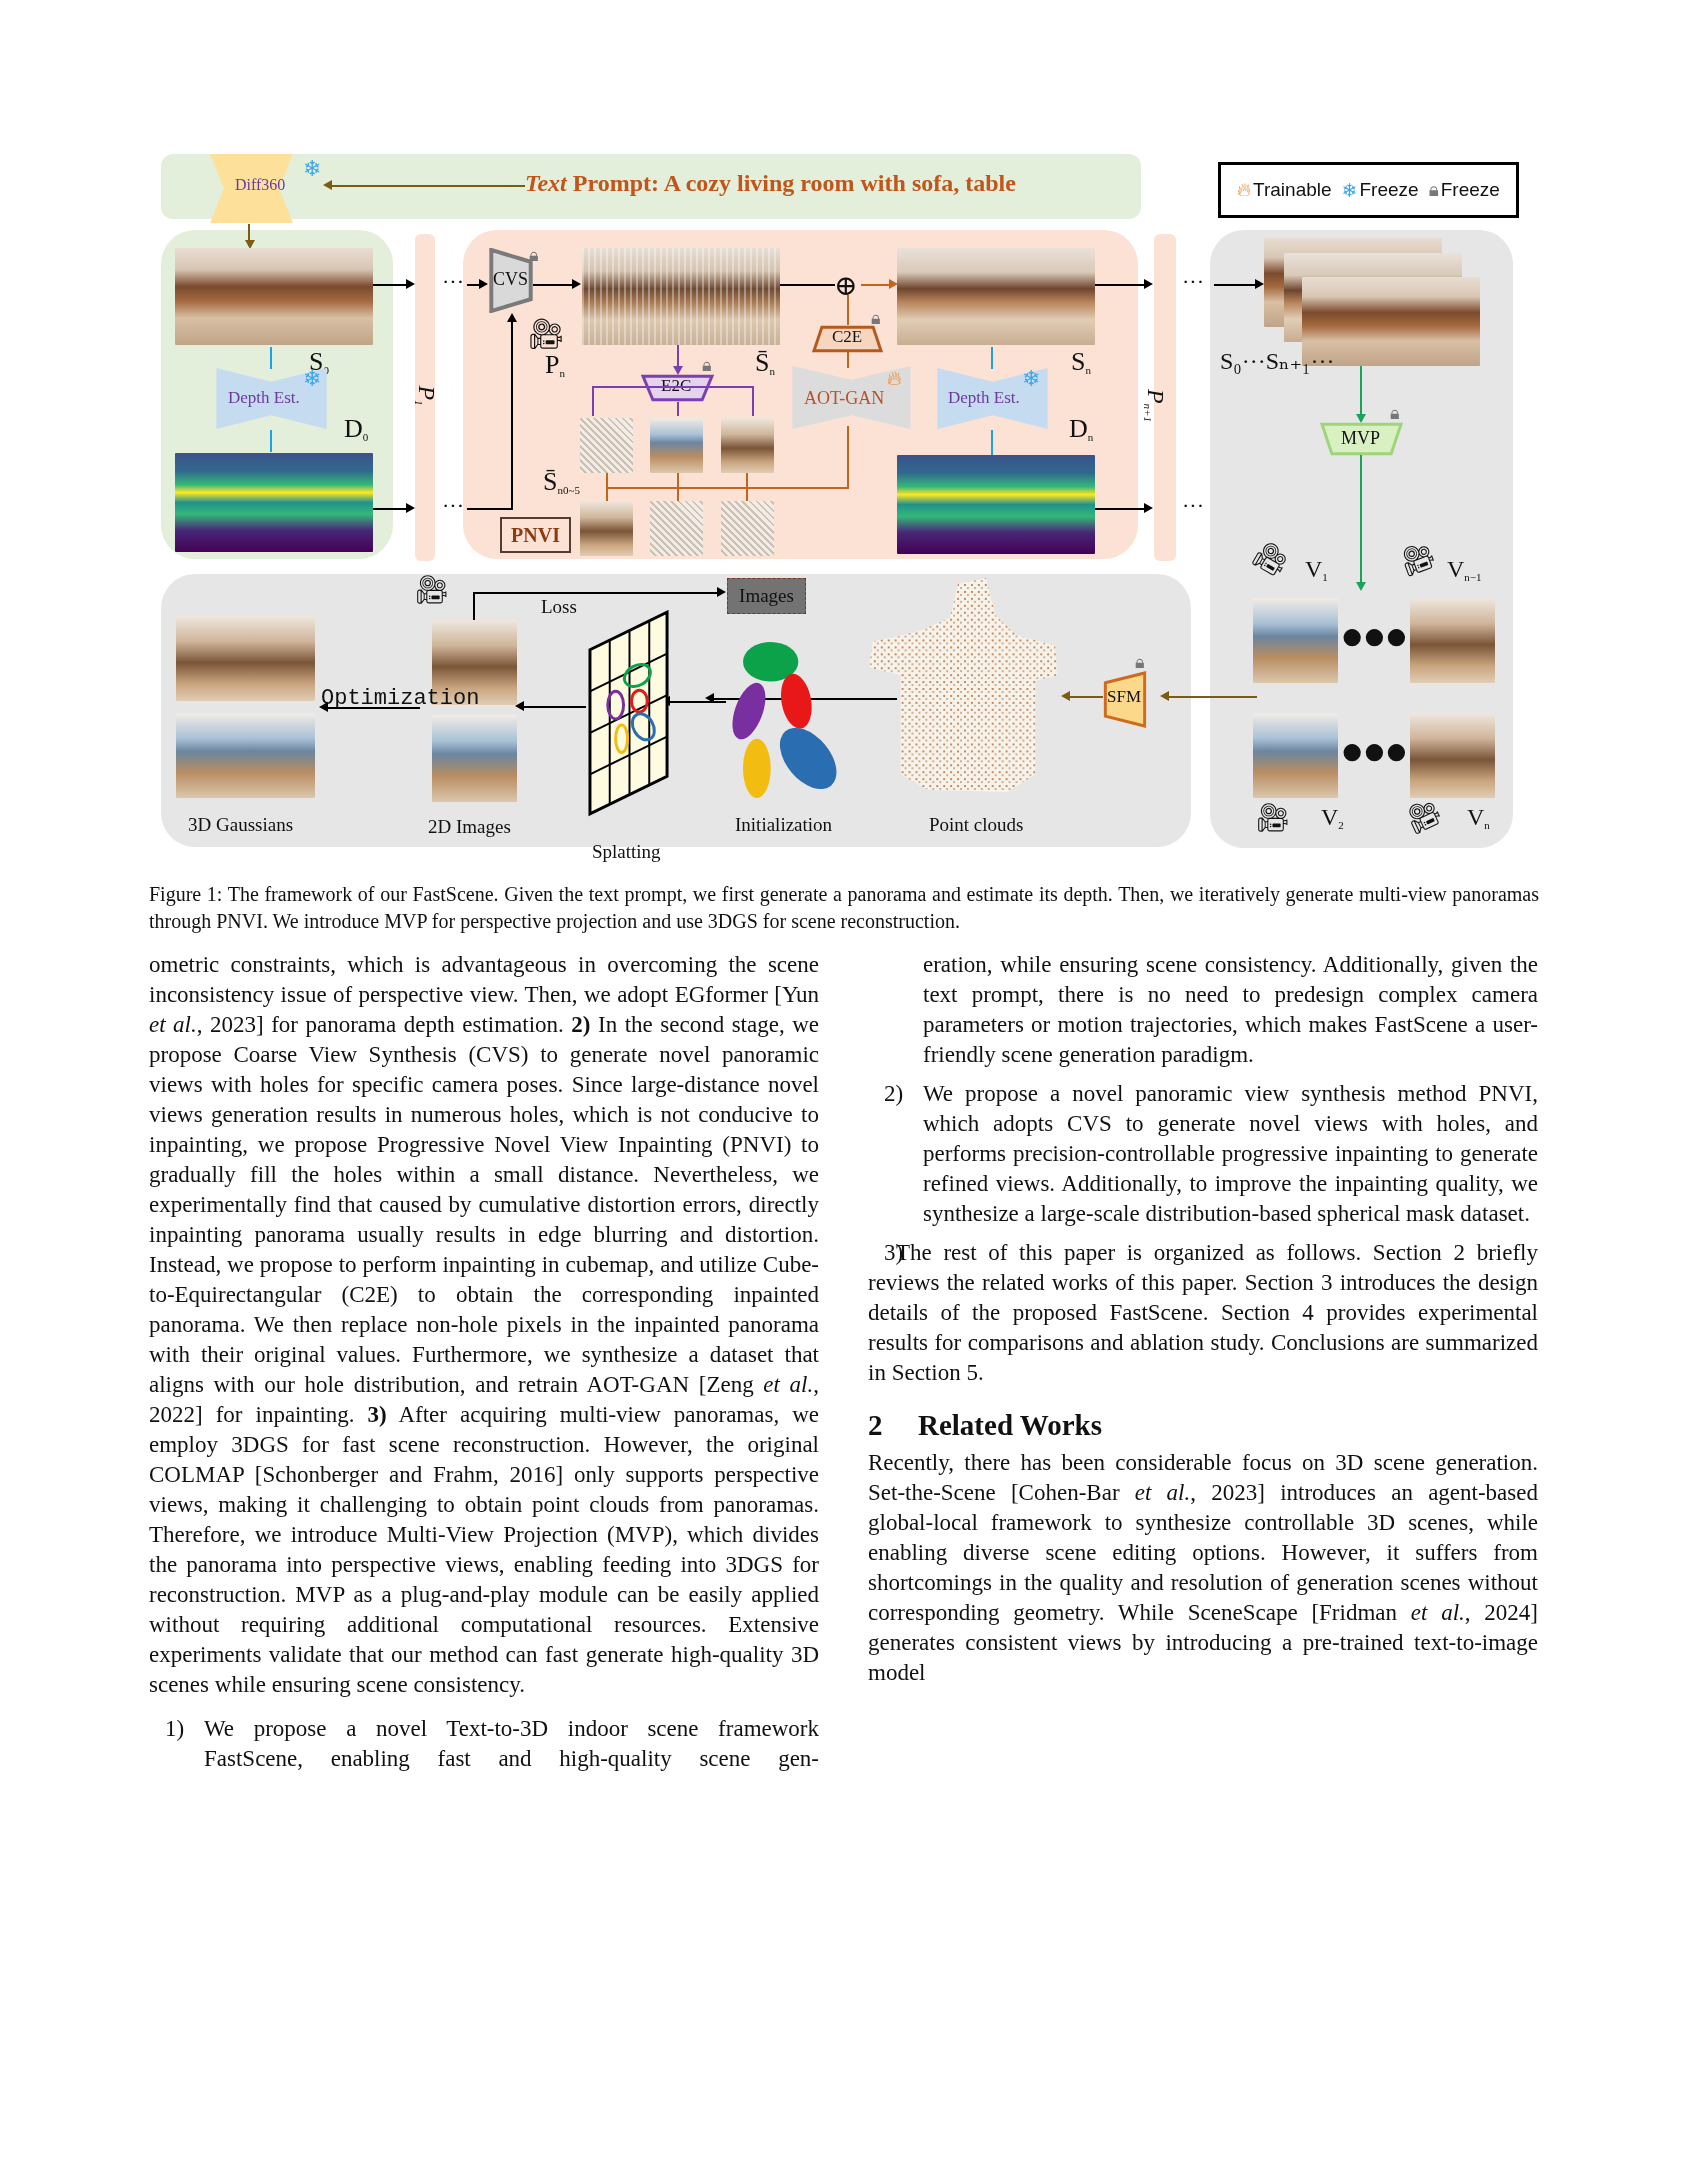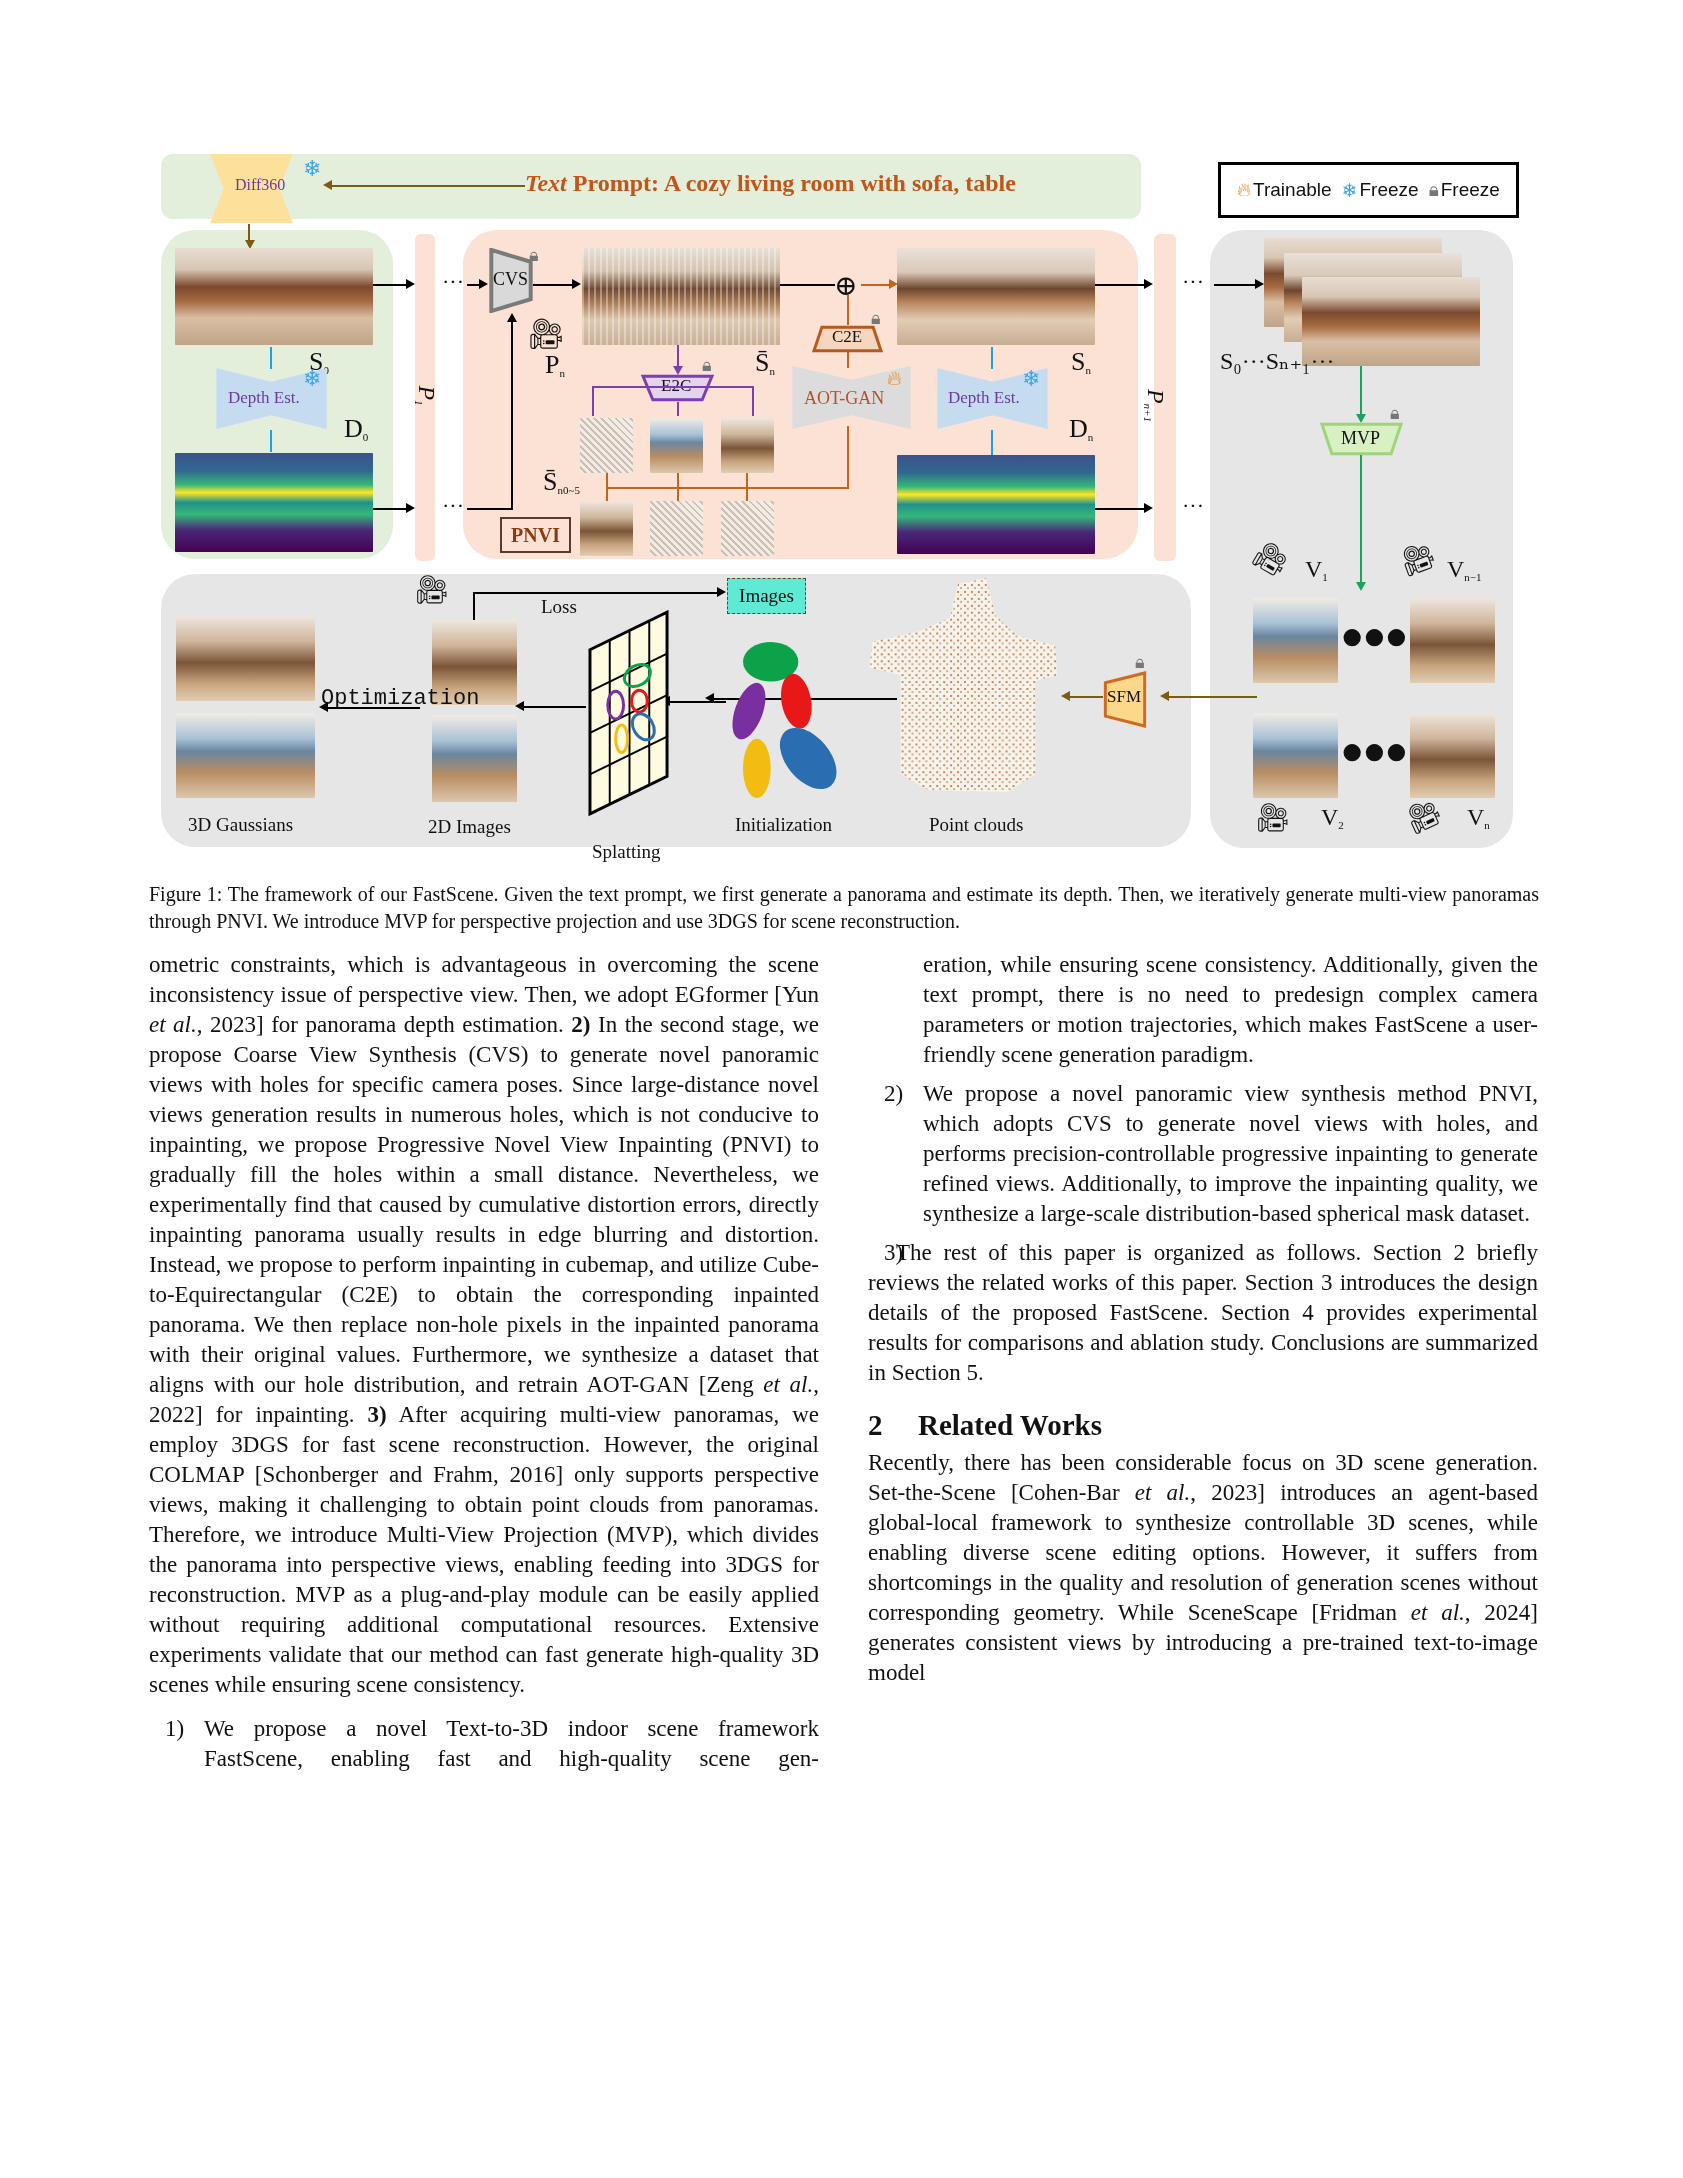--- a/index.html
+++ b/index.html
@@ -282,21 +282,21 @@
 
   <div class="img persp" style="left:432px;top:620px;width:85px;height:85px;"></div>
   <div class="img persp2" style="left:432px;top:715px;width:85px;height:87px;"></div>
   <div class="lbl" style="left:428px;top:816px;font-size:19px;">2D Images</div>
   <div class="icon" style="left:414px;top:576px;font-size:28px;">🎥︎</div>
 
   <div class="arrow-v" style="left:473px;top:592px;height:28px;"></div>
   <div class="arrow-h" style="left:473px;top:592px;width:246px;"></div>
   <div class="tri-r" style="left:717px;top:587px;"></div>
   <div class="lbl" style="left:541px;top:596px;font-size:19px;">Loss</div>
-  <div class="lbl" style="left:727px;top:578px;width:77px;height:34px;background:#5eead4;border:1.5px dashed #7a3a1a;display:flex;align-items:center;justify-content:center;font-size:19px;">
+  <div class="lbl" style="left:727px;top:578px;width:77px;height:34px;background:#737373;border:1.5px dashed #7a3a1a;display:flex;align-items:center;justify-content:center;font-size:19px;">
       <span>Images</span>
     </div>
 
   <div class="lbl" style="left:321px;top:686px;font-size:22px;font-family:Liberation Mono, monospace;">Optimization</div>
   <div class="arrow-h" style="left:327px;top:707px;width:93px;"></div>
   <div class="tri-l" style="left:319px;top:702px;"></div>
 
   <div class="img persp" style="left:176px;top:616px;width:139px;height:85px;"></div>
   <div class="img persp2" style="left:176px;top:713px;width:139px;height:85px;"></div>
   <div class="lbl" style="left:188px;top:814px;font-size:19px;">3D Gaussians</div>

